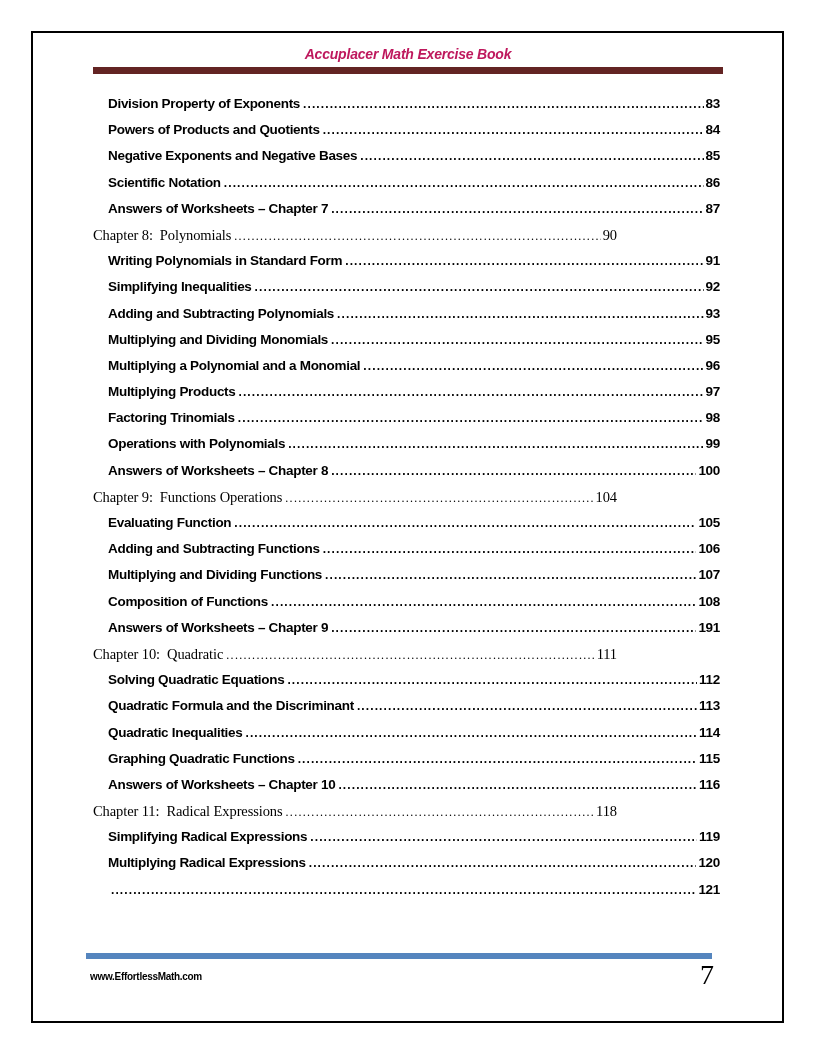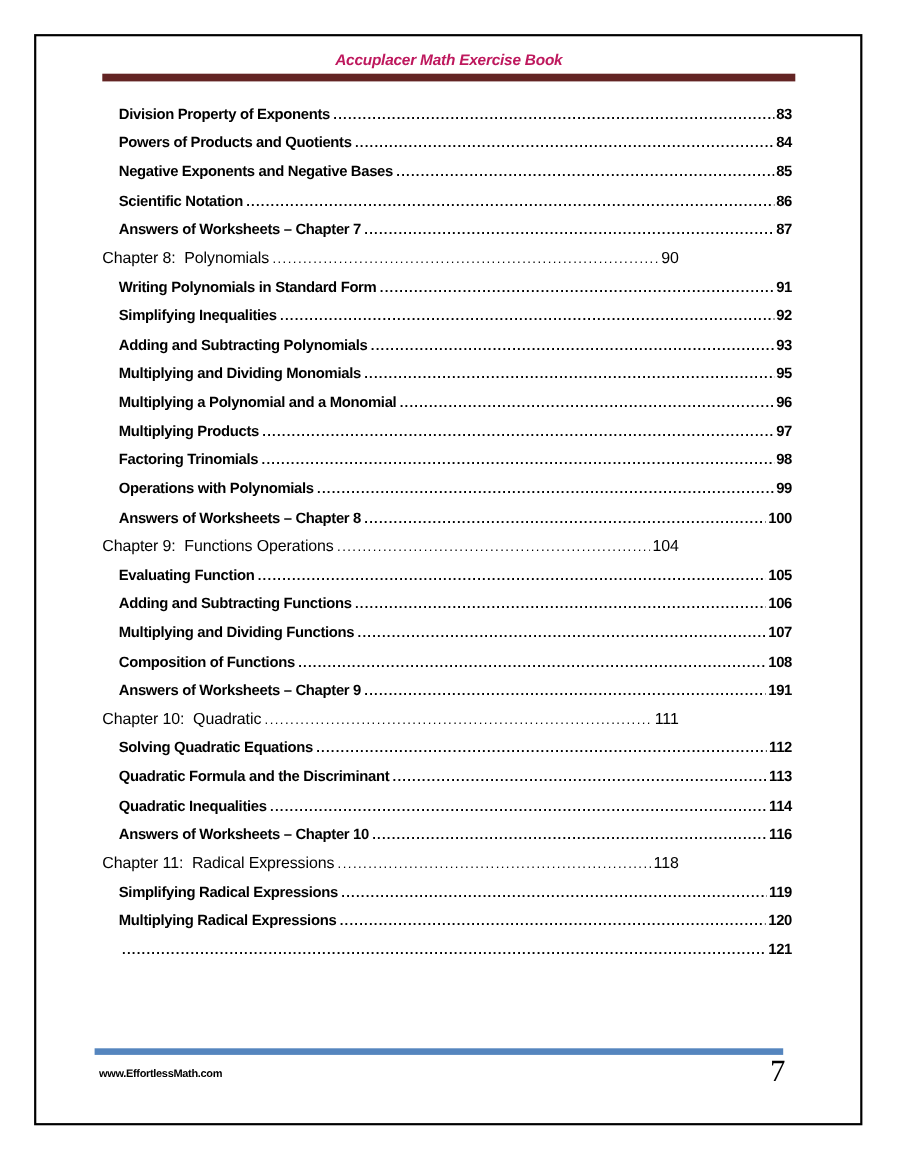--- a/index.html
+++ b/index.html
@@ -54,20 +54,21 @@
     height: 26.2px;
     padding-top: 5px;
     box-sizing: border-box;
     text-align: center;
   }
   .toc-row.lvl1 {
     font-size: 14.5px;
     font-weight: normal;
     width: 524px;
     letter-spacing: -0.1px;
+    font-family: Liberation Serif, serif;
   }
   .toc-row.lvl2 {
     padding-left: 15px;
     font-size: 13.5px;
     font-weight: bold;
     letter-spacing: -0.3px;
   }
   .row-title {
     white-space: pre;
     flex: 0 0 auto;
@@ -245,20 +246,25 @@
     <span class="row-title">Quadratic Formula and the Discriminant</span>
     <span class="dots"></span>
     <span class="row-page">113</span>
   </div>
     <div class="toc-row lvl2">
     <span class="row-title">Quadratic Inequalities</span>
     <span class="dots"></span>
     <span class="row-page">114</span>
   </div>
     <div class="toc-row lvl2">
+    <span class="row-title">Graphing Quadratic Functions</span>
+    <span class="dots"></span>
+    <span class="row-page">115</span>
+  </div>
+    <div class="toc-row lvl2">
     <span class="row-title">Answers of Worksheets – Chapter 10</span>
     <span class="dots"></span>
     <span class="row-page">116</span>
   </div>
     <div class="toc-row lvl1">
     <span class="row-title">Chapter 11:  Radical Expressions</span>
     <span class="dots"></span>
     <span class="row-page">118</span>
   </div>
     <div class="toc-row lvl2">

